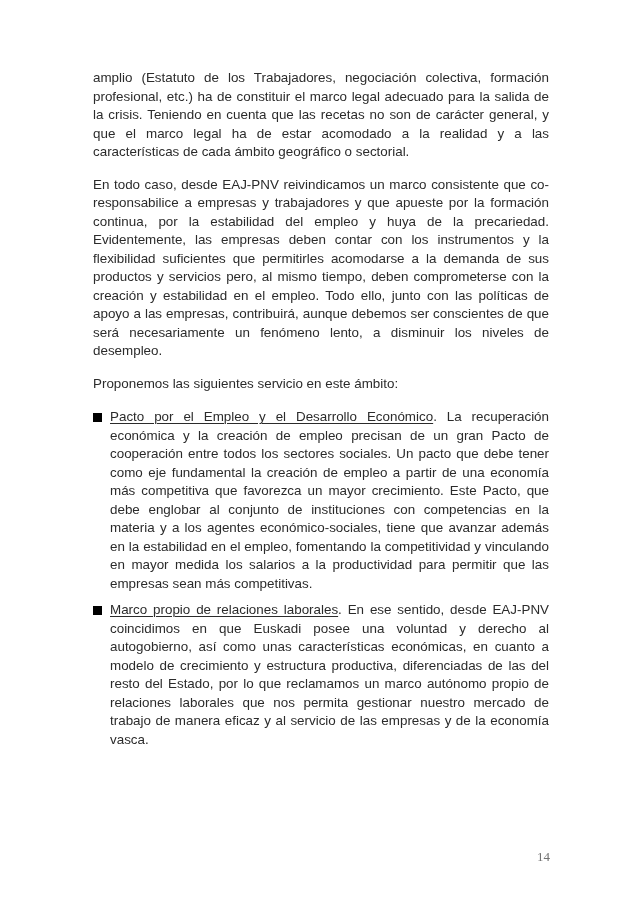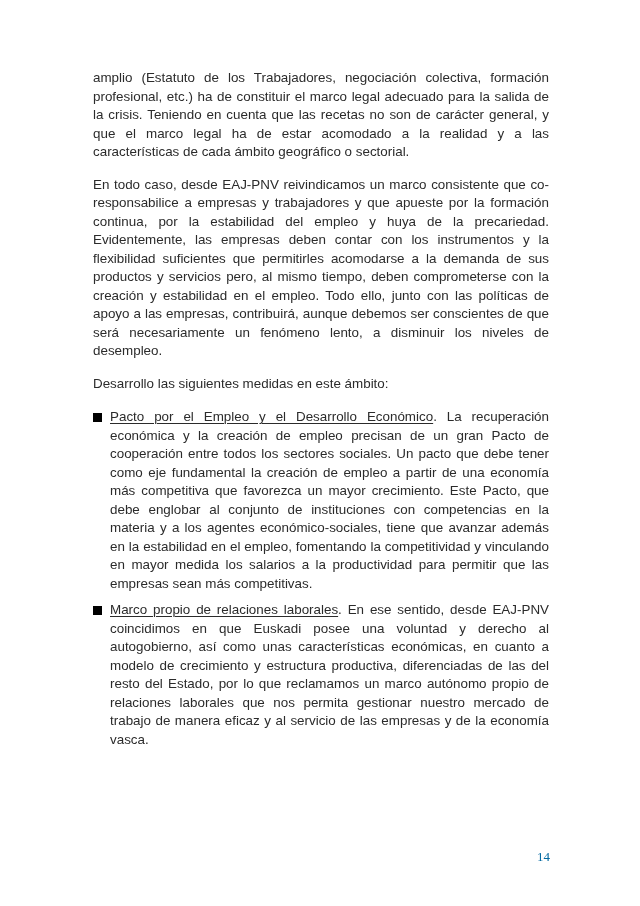--- a/index.html
+++ b/index.html
@@ -49,34 +49,34 @@
     text-decoration: underline;
     text-decoration-thickness: 1.4px;
     text-underline-offset: 2px;
   }
   .page-number {
     position: absolute;
     top: 849px;
     right: 90px;
     font-family: "Liberation Serif", "DejaVu Serif", serif;
     font-size: 13px;
-    color: #0369a1;
+    color: #737373;
   }
 </style>
 </head>
 <body>
 
 <div class="page">
   <div class="content">
 
     <p class="para">amplio (Estatuto de los Trabajadores, negociación colectiva, formación profesional, etc.) ha de constituir el marco legal adecuado para la salida de la crisis. Teniendo en cuenta que las recetas no son de carácter general, y que el marco legal ha de estar acomodado a la realidad y a las características de cada ámbito geográfico o sectorial.</p>
 
     <p class="para">En todo caso, desde EAJ-PNV reivindicamos un marco consistente que co-responsabilice a empresas y trabajadores y que apueste por la formación continua, por la estabilidad del empleo y huya de la precariedad. Evidentemente, las empresas deben contar con los instrumentos y la flexibilidad suficientes que permitirles acomodarse a la demanda de sus productos y servicios pero, al mismo tiempo, deben comprometerse con la creación y estabilidad en el empleo. Todo ello, junto con las políticas de apoyo a las empresas, contribuirá, aunque debemos ser conscientes de que será necesariamente un fenómeno lento, a disminuir los niveles de desempleo.</p>
 
-    <p class="intro">Desarrollo las siguientes medidas en este ámbito:</p>
+    <p class="intro">Proponemos las siguientes servicio en este ámbito:</p>
 
     <div class="bullet-item">
       <span class="bullet-marker"></span>
       <span class="bullet-title">Pacto por el Empleo y el Desarrollo Económico</span><span>. La recuperación económica y la creación de empleo precisan de un gran Pacto de cooperación entre todos los sectores sociales. Un pacto que debe tener como eje fundamental la creación de empleo a partir de una economía más competitiva que favorezca un mayor crecimiento. Este Pacto, que debe englobar al conjunto de instituciones con competencias en la materia y a los agentes económico-sociales, tiene que avanzar además en la estabilidad en el empleo, fomentando la competitividad y vinculando en mayor medida los salarios a la productividad para permitir que las empresas sean más competitivas.</span>
     </div>
 
     <div class="bullet-item">
       <span class="bullet-marker"></span>
       <span class="bullet-title">Marco propio de relaciones laborales</span><span>. En ese sentido, desde EAJ-PNV coincidimos en que Euskadi posee una voluntad y derecho al autogobierno, así como unas características económicas, en cuanto a modelo de crecimiento y estructura productiva, diferenciadas de las del resto del Estado, por lo que reclamamos un marco autónomo propio de relaciones laborales que nos permita gestionar nuestro mercado de trabajo de manera eficaz y al servicio de las empresas y de la economía vasca.</span>
     </div>

